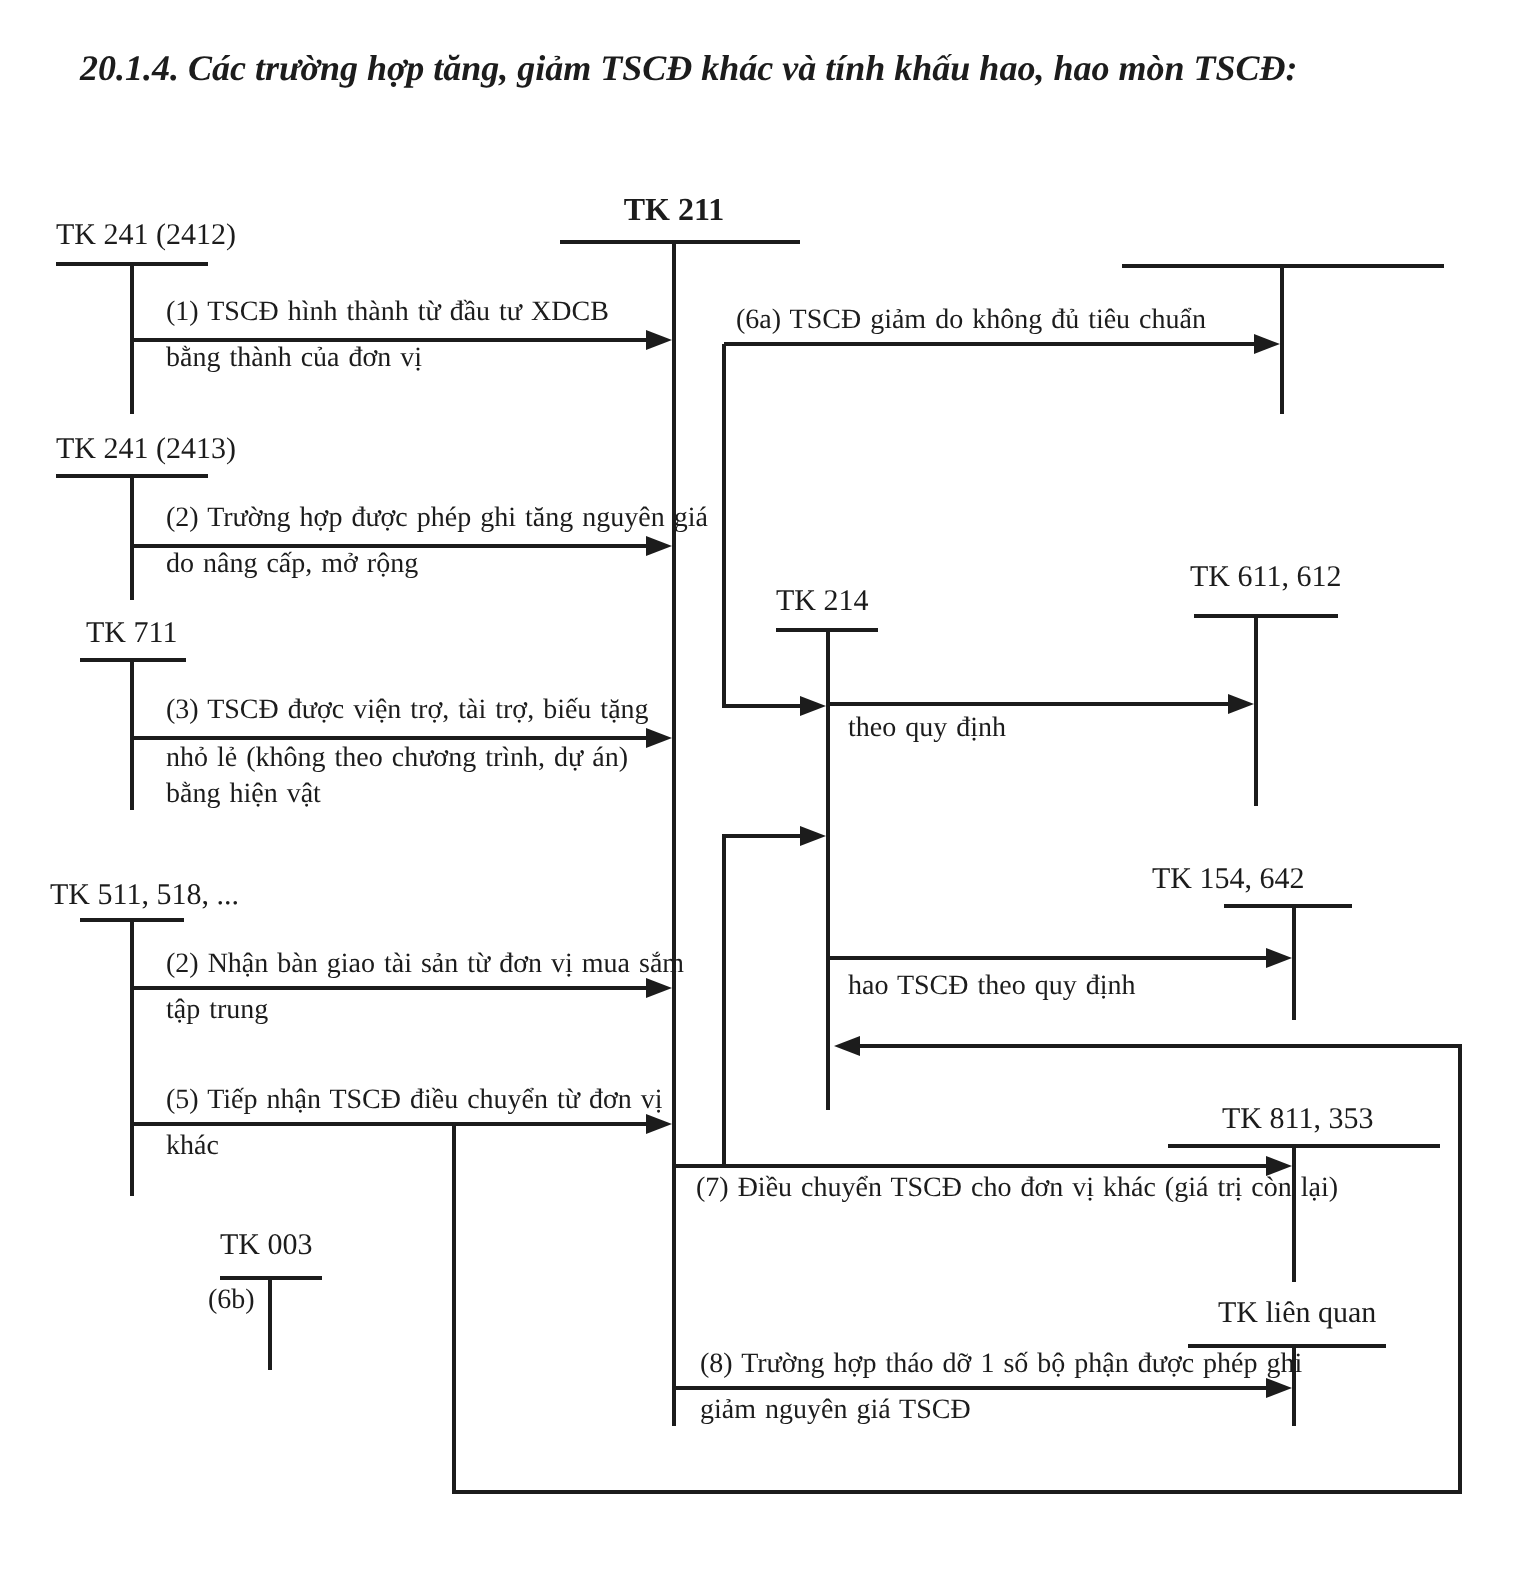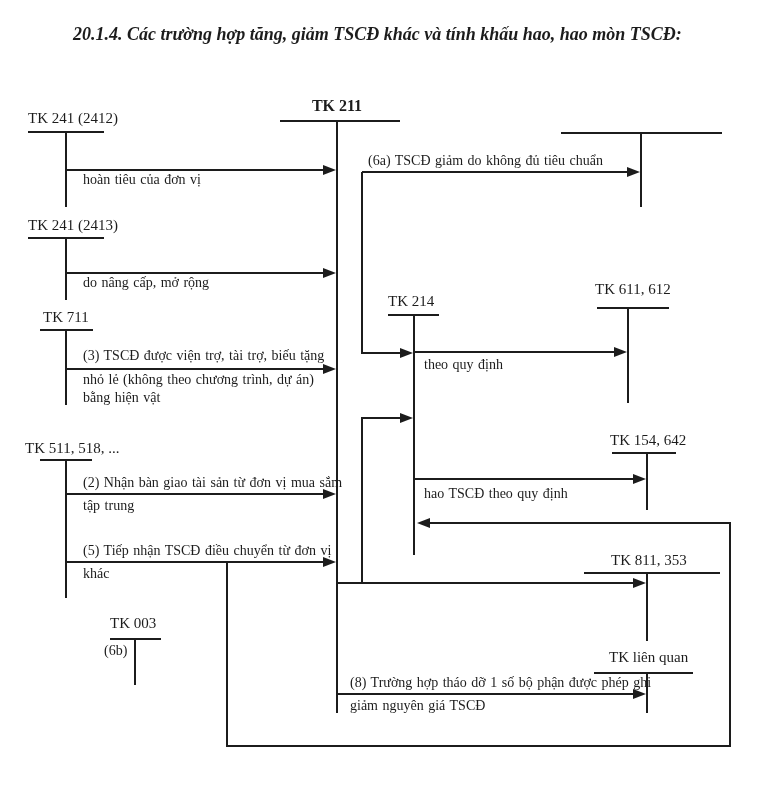--- a/index.html
+++ b/index.html
@@ -1,18 +1,18 @@
 <!DOCTYPE html>
 <html><head>
 <meta charset="utf-8">
 <style>
   html,body{margin:0;padding:0;background:#fff;}
   .page{position:relative;width:768px;height:791px;background:#fff;overflow:hidden;
         font-family:"Liberation Serif", serif;color:#1c1c1c;}
-  .title{position:absolute;font-size:18px;font-weight:bold;font-style:italic;white-space:nowrap;margin-left:33px;}
+  .title{position:absolute;font-size:18px;font-weight:bold;font-style:italic;white-space:nowrap;}
   .lbl{position:absolute;font-size:15px;white-space:nowrap;line-height:18px;}
   .lbl2{position:absolute;font-size:15px;line-height:18px;text-align:center;}
   .bold{font-weight:bold;font-size:16px;}
   .flow{position:absolute;font-size:14px;white-space:nowrap;line-height:16px;word-spacing:1px;}
   .hl{position:absolute;height:2px;background:#1c1c1c;}
   .vl{position:absolute;width:2px;background:#1c1c1c;}
   .ar{position:absolute;width:0;height:0;border-top:5px solid transparent;
       border-bottom:5px solid transparent;border-left:13px solid #1c1c1c;}
   .al{position:absolute;width:0;height:0;border-top:5px solid transparent;
       border-bottom:5px solid transparent;border-right:13px solid #1c1c1c;}
@@ -55,38 +55,40 @@
   <div class="vl" style="left:640px;top:132px;height:75px"></div>
 
   <div class="lbl" style="left:388px;top:292px">TK 214</div>
   <div class="hl" style="left:388px;top:314px;width:51px"></div>
   <div class="vl" style="left:413px;top:314px;height:241px"></div>
 
   <div class="lbl" style="left:595px;top:280px">TK 611, 612</div>
   <div class="hl" style="left:597px;top:307px;width:72px"></div>
   <div class="vl" style="left:627px;top:307px;height:96px"></div>
 
-  <div class="lbl" style="left:610px;top:431px">TK 154, 642</div>
+  <div class="lbl" style="left:576px;top:431px">TK 154, 642</div>
   <div class="hl" style="left:612px;top:452px;width:64px"></div>
   <div class="vl" style="left:646px;top:452px;height:58px"></div>
 
   <div class="lbl" style="left:611px;top:551px">TK 811, 353</div>
   <div class="hl" style="left:584px;top:572px;width:136px"></div>
   <div class="vl" style="left:646px;top:572px;height:69px"></div>
 
   <div class="lbl" style="left:609px;top:648px">TK liên quan</div>
   <div class="hl" style="left:594px;top:672px;width:99px"></div>
   <div class="vl" style="left:646px;top:672px;height:41px"></div>
 
   <div class="hl" style="left:67px;top:169px;width:256px"></div>
   <div class="ar" style="left:323px;top:165px"></div>
-  <div class="flow" style="left:83px;top:172px">hoàn tiêu của đơn vị</div>
+  <div class="flow" style="left:83px;top:149px">(1) TSCĐ hình thành từ đầu tư XDCB</div>
+  <div class="flow" style="left:83px;top:172px">bằng thành của đơn vị</div>
 
   <div class="hl" style="left:67px;top:272px;width:256px"></div>
   <div class="ar" style="left:323px;top:268px"></div>
+  <div class="flow" style="left:83px;top:252px">(2) Trường hợp được phép ghi tăng nguyên giá</div>
   <div class="flow" style="left:83px;top:275px">do nâng cấp, mở rộng</div>
 
   <div class="hl" style="left:67px;top:368px;width:256px"></div>
   <div class="ar" style="left:323px;top:364px"></div>
   <div class="flow" style="left:83px;top:348px">(3) TSCĐ được viện trợ, tài trợ, biếu tặng</div>
   <div class="flow" style="left:83px;top:372px">nhỏ lẻ (không theo chương trình, dự án)</div>
   <div class="flow" style="left:83px;top:390px">bằng hiện vật</div>
 
   <div class="hl" style="left:67px;top:493px;width:256px"></div>
   <div class="ar" style="left:323px;top:489px"></div>
@@ -116,20 +118,21 @@
 
   <div class="vl" style="left:361px;top:417px;height:167px"></div>
   <div class="hl" style="left:361px;top:417px;width:40px"></div>
   <div class="ar" style="left:400px;top:413px"></div>
 
   <div class="hl" style="left:429px;top:522px;width:301px"></div>
   <div class="al" style="left:417px;top:518px"></div>
 
   <div class="hl" style="left:337px;top:582px;width:297px"></div>
   <div class="ar" style="left:633px;top:578px"></div>
+  <div class="flow" style="left:348px;top:587px">(7) Điều chuyển TSCĐ cho đơn vị khác (giá trị còn lại)</div>
 
   <div class="hl" style="left:337px;top:693px;width:297px"></div>
   <div class="ar" style="left:633px;top:689px"></div>
   <div class="flow" style="left:350px;top:675px">(8) Trường hợp tháo dỡ 1 số bộ phận được phép ghi</div>
   <div class="flow" style="left:350px;top:698px">giảm nguyên giá TSCĐ</div>
 
   <div class="vl" style="left:226px;top:562px;height:185px"></div>
   <div class="hl" style="left:226px;top:745px;width:505px"></div>
   <div class="vl" style="left:729px;top:522px;height:225px"></div>
 

